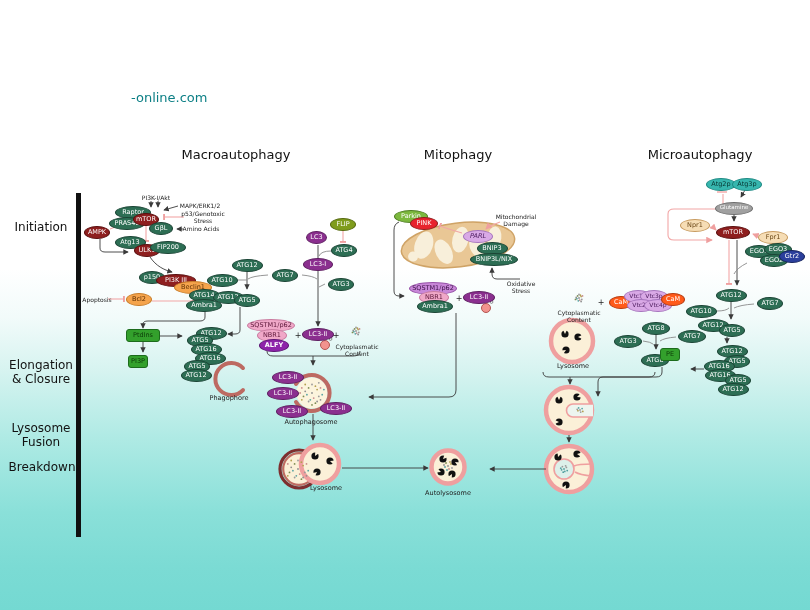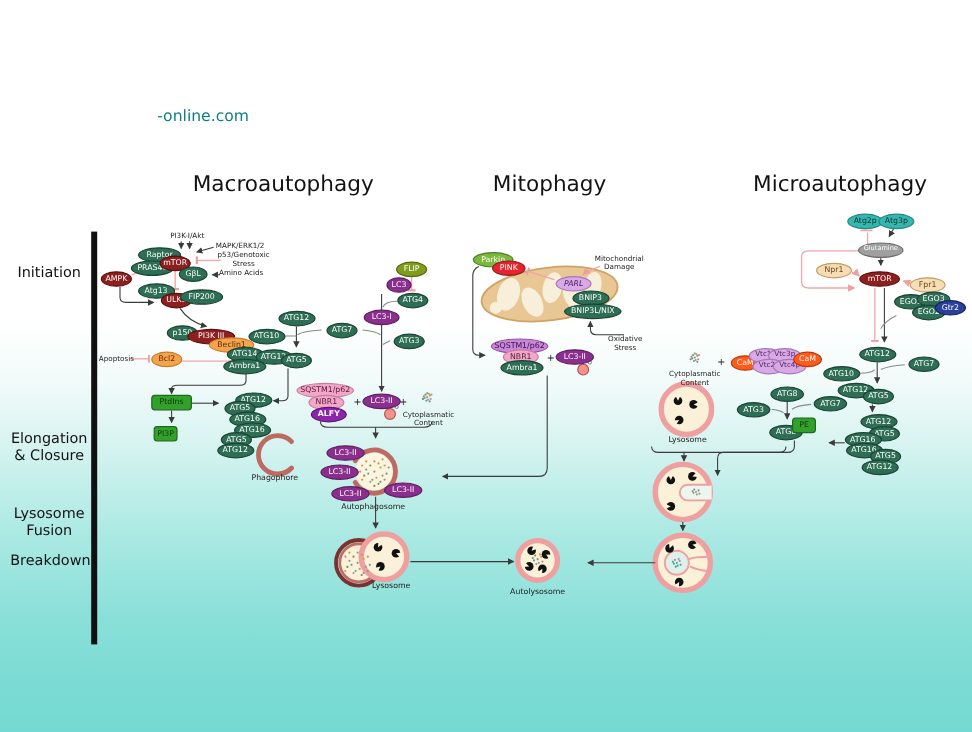--- a/index.html
+++ b/index.html
@@ -2,21 +2,21 @@
 <html><head>
 <meta charset="utf-8">
 <style>
   html,body{margin:0;padding:0;background:#fff;font-family:"DejaVu Sans",sans-serif;}
   .canvas{position:relative;width:810px;height:610px;overflow:hidden;
     background:linear-gradient(180deg,#ffffff 0%,#ffffff 44%,#f2fbfa 52%,#d9f4f1 60%,#aeeae4 72%,#8ae0d9 84%,#7bdbd4 93%,#74d9d2 100%);}
   svg{position:absolute;left:0;top:0;}
   .logo-main{position:absolute;left:18px;top:97px;font-size:31px;color:#17b9b6;letter-spacing:-1px;}
   .logo-suffix{position:absolute;left:131px;top:90px;font-size:13px;color:#0c7f85;letter-spacing:0;}
   .title-right{position:absolute;left:646px;top:96px;font-size:28px;color:#25c2c5;letter-spacing:0;}
-  .section-header{position:absolute;transform:translate(-50%,-50%);font-size:18px;color:#121212;white-space:nowrap;}
+  .section-header{position:absolute;transform:translate(-50%,-50%);font-size:13px;color:#121212;white-space:nowrap;}
   .stage-label{position:absolute;transform:translate(-50%,-50%);font-size:12px;color:#121212;text-align:center;line-height:14px;white-space:nowrap;}
   .bar{position:absolute;left:76px;top:193px;width:5px;height:344px;background:#101010;}
   .node{position:absolute;box-sizing:border-box;border-radius:50%;border:1px solid;
     font-size:6.5px;text-align:center;white-space:nowrap;display:flex;align-items:center;justify-content:center;
     height:13px;line-height:1;}
   .node.rect{border-radius:3px;}
   .ann{position:absolute;transform:translate(-50%,-50%);color:#222;white-space:nowrap;text-align:center;}
 </style>
 </head>
 <body>
@@ -294,21 +294,21 @@
       <div class="node" style="left: 234px; top: 293.5px; width: 26px; background: rgb(45, 110, 84); border-color: rgb(27, 68, 53); color: rgb(255, 255, 255);">ATG5</div>
       <div class="node rect" style="left: 126px; top: 328.5px; width: 34px; background: rgb(51, 160, 44); border-color: rgb(28, 107, 28); color: rgb(12, 58, 8);">PtdIns</div>
       <div class="node rect" style="left: 128px; top: 354.5px; width: 20px; background: rgb(51, 160, 44); border-color: rgb(28, 107, 28); color: rgb(12, 58, 8);">PI3P</div>
       <div class="node" style="left: 195.5px; top: 326.5px; width: 31px; background: rgb(45, 110, 84); border-color: rgb(27, 68, 53); color: rgb(255, 255, 255);">ATG12</div>
       <div class="node" style="left: 187px; top: 333.5px; width: 26px; background: rgb(45, 110, 84); border-color: rgb(27, 68, 53); color: rgb(255, 255, 255);">ATG5</div>
       <div class="node" style="left: 190.5px; top: 342.5px; width: 31px; background: rgb(45, 110, 84); border-color: rgb(27, 68, 53); color: rgb(255, 255, 255);">ATG16</div>
       <div class="node" style="left: 194.5px; top: 351.5px; width: 31px; background: rgb(45, 110, 84); border-color: rgb(27, 68, 53); color: rgb(255, 255, 255);">ATG16</div>
       <div class="node" style="left: 184px; top: 359.5px; width: 26px; background: rgb(45, 110, 84); border-color: rgb(27, 68, 53); color: rgb(255, 255, 255);">ATG5</div>
       <div class="node" style="left: 180.5px; top: 368.5px; width: 31px; background: rgb(45, 110, 84); border-color: rgb(27, 68, 53); color: rgb(255, 255, 255);">ATG12</div>
       <div class="node" style="left: 330px; top: 217.5px; width: 26px; background: rgb(127, 156, 28); border-color: rgb(85, 105, 15); color: rgb(255, 255, 255);">FLIP</div>
-      <div class="node" style="left: 306px; top: 231px; width: 21px; background: rgb(139, 47, 143); border-color: rgb(94, 31, 97); color: rgb(255, 255, 255); margin-left: 16px;">LC3</div>
+      <div class="node" style="left: 306px; top: 231px; width: 21px; background: rgb(139, 47, 143); border-color: rgb(94, 31, 97); color: rgb(255, 255, 255);">LC3</div>
       <div class="node" style="left: 331px; top: 243.5px; width: 26px; background: rgb(45, 110, 84); border-color: rgb(27, 68, 53); color: rgb(255, 255, 255);">ATG4</div>
       <div class="node" style="left: 303px; top: 257.5px; width: 30px; background: rgb(139, 47, 143); border-color: rgb(94, 31, 97); color: rgb(255, 255, 255);">LC3-I</div>
       <div class="node" style="left: 272px; top: 268.5px; width: 26px; background: rgb(45, 110, 84); border-color: rgb(27, 68, 53); color: rgb(255, 255, 255);">ATG7</div>
       <div class="node" style="left: 328px; top: 277.5px; width: 26px; background: rgb(45, 110, 84); border-color: rgb(27, 68, 53); color: rgb(255, 255, 255);">ATG3</div>
       <div class="node" style="left: 247px; top: 318.5px; width: 48px; background: rgb(240, 168, 200); border-color: rgb(201, 124, 160); color: rgb(92, 22, 56);">SQSTM1/p62</div>
       <div class="node" style="left: 257px; top: 328.5px; width: 30px; background: rgb(240, 168, 200); border-color: rgb(201, 124, 160); color: rgb(92, 22, 56);">NBR1</div>
       <div class="node" style="left: 259px; top: 338.5px; width: 30px; background: rgb(142, 36, 170); border-color: rgb(92, 20, 115); color: rgb(255, 255, 255); font-weight: bold;">ALFY</div>
       <div class="node" style="left: 302px; top: 327.5px; width: 32px; background: rgb(139, 47, 143); border-color: rgb(94, 31, 97); color: rgb(255, 255, 255);">LC3-II</div>
       <div class="node" style="left: 272px; top: 370.5px; width: 32px; background: rgb(139, 47, 143); border-color: rgb(94, 31, 97); color: rgb(255, 255, 255);">LC3-II</div>
       <div class="node" style="left: 267px; top: 386.5px; width: 32px; background: rgb(139, 47, 143); border-color: rgb(94, 31, 97); color: rgb(255, 255, 255);">LC3-II</div>

